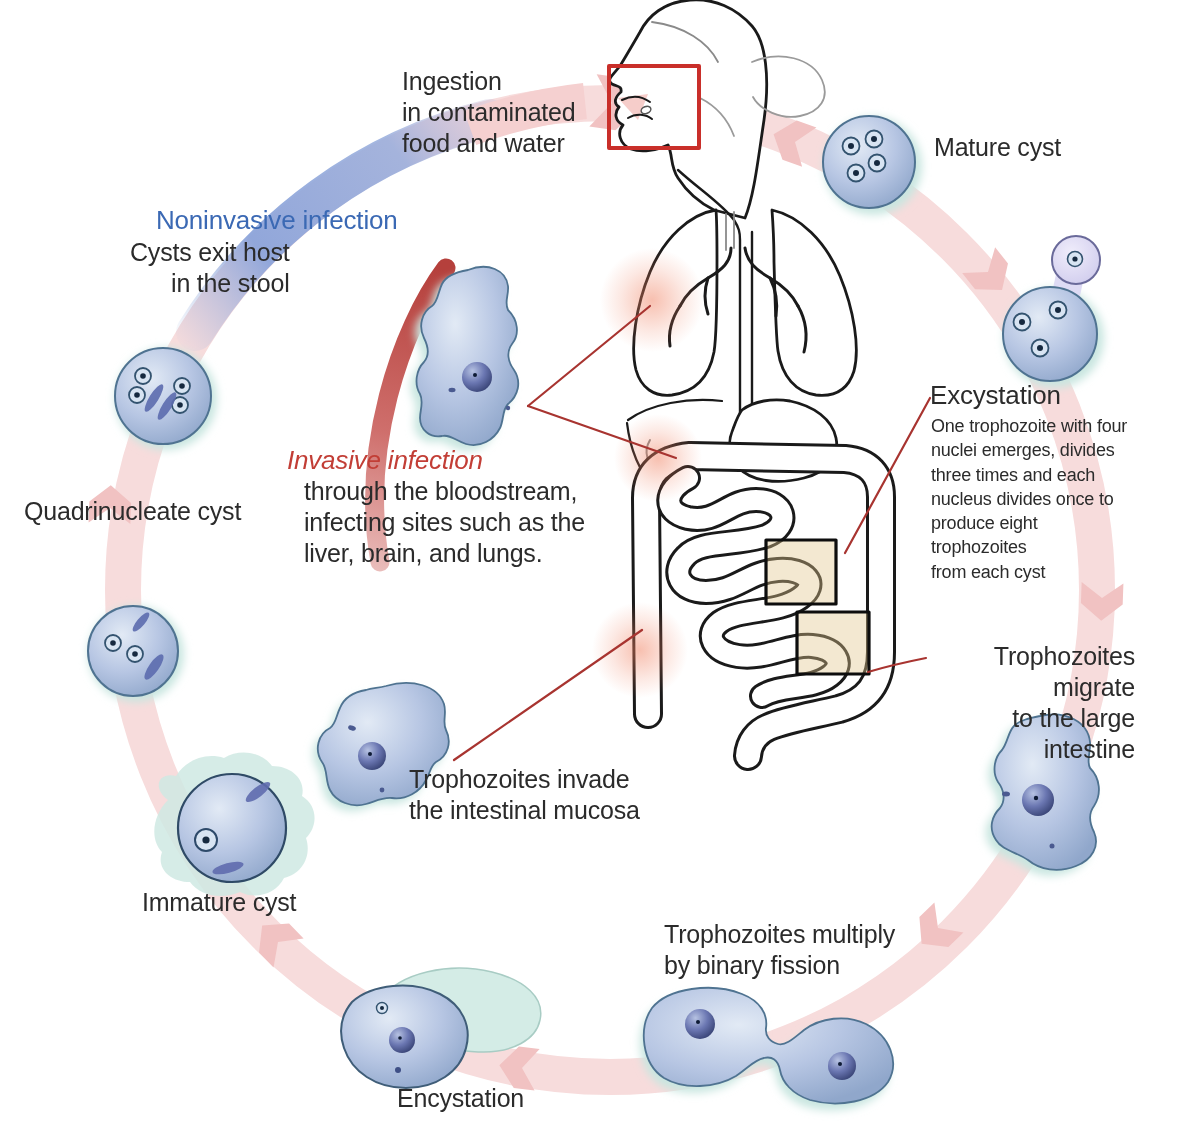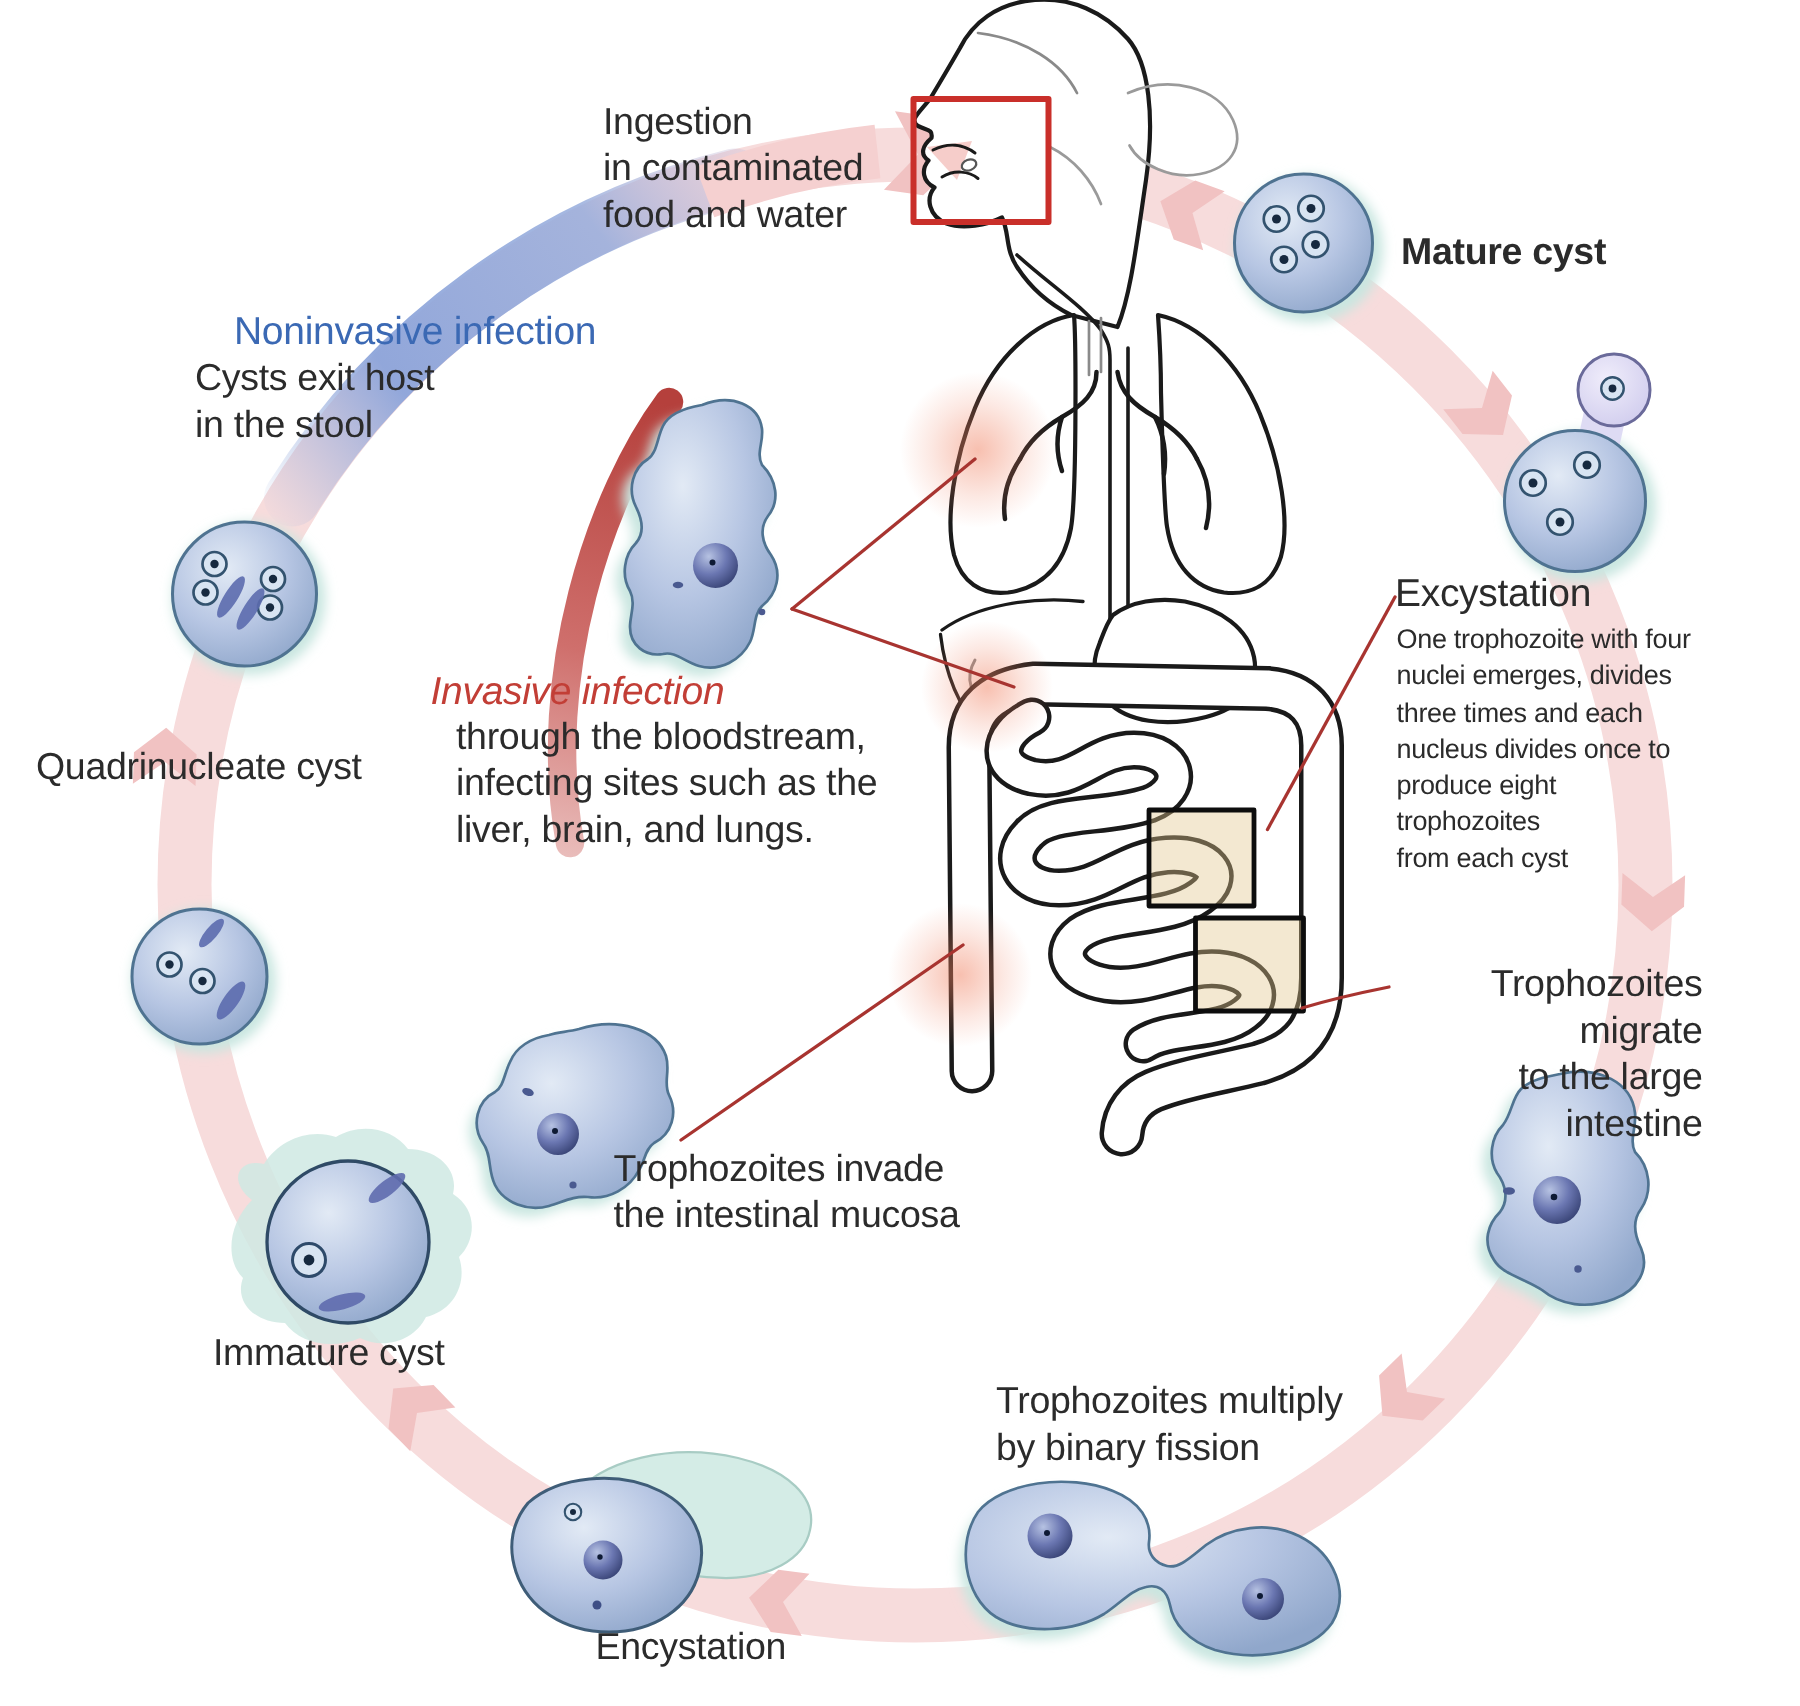--- a/index.html
+++ b/index.html
@@ -290,23 +290,23 @@
     <circle cx="372" cy="756" r="14" fill="url(#gNuc)"></circle>
         <circle cx="370" cy="754" r="2" fill="#0e1a34"></circle>
     <ellipse cx="352" cy="728" rx="4" ry="2.5" fill="#4a5a90" transform="rotate(20 352 728)"></ellipse>
     <circle cx="382" cy="790" r="2.4" fill="#4a5a90"></circle>
   </g>
 </svg>
 
 <div class="lbl lbl-main" style="left:402px;top:66px;">Ingestion
 in contaminated
 food and water</div>
-<div class="lbl lbl-main" style="left:934px;top:153px;font-weight:bold;">Mature cyst</div>
+<div class="lbl lbl-main" style="left:934px;top:132px;">Mature cyst</div>
 <div class="lbl lbl-title blue" style="left:132px;top:204px;margin-left:24px;">Noninvasive infection</div>
-<div class="lbl lbl-main" style="left:130px;top:237px;">Cysts exit host
+<div class="lbl lbl-main" style="left:130px;top:237px;text-align:right;">Cysts exit host
 in the stool</div>
 <div class="lbl lbl-main" style="left:24px;top:457px;margin-top:39px;">Quadrinucleate cyst</div>
 <div class="lbl lbl-title red" style="left:287px;top:444px;">Invasive infection</div>
 <div class="lbl lbl-main" style="left:304px;top:476px;">through the bloodstream,
 infecting sites such as the
 liver, brain, and lungs.</div>
 <div class="lbl lbl-title" style="left:930px;top:379px;">Excystation</div>
 <div class="lbl lbl-small" style="left:931px;top:414px;">One trophozoite with four
 nuclei emerges, divides
 three times and each

